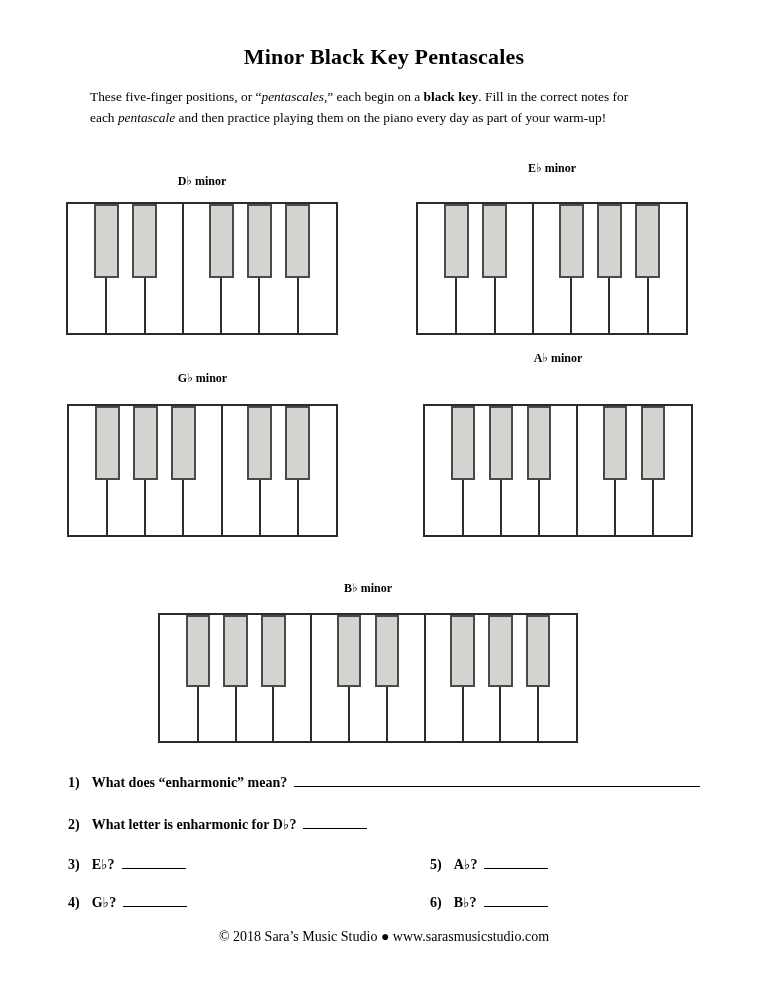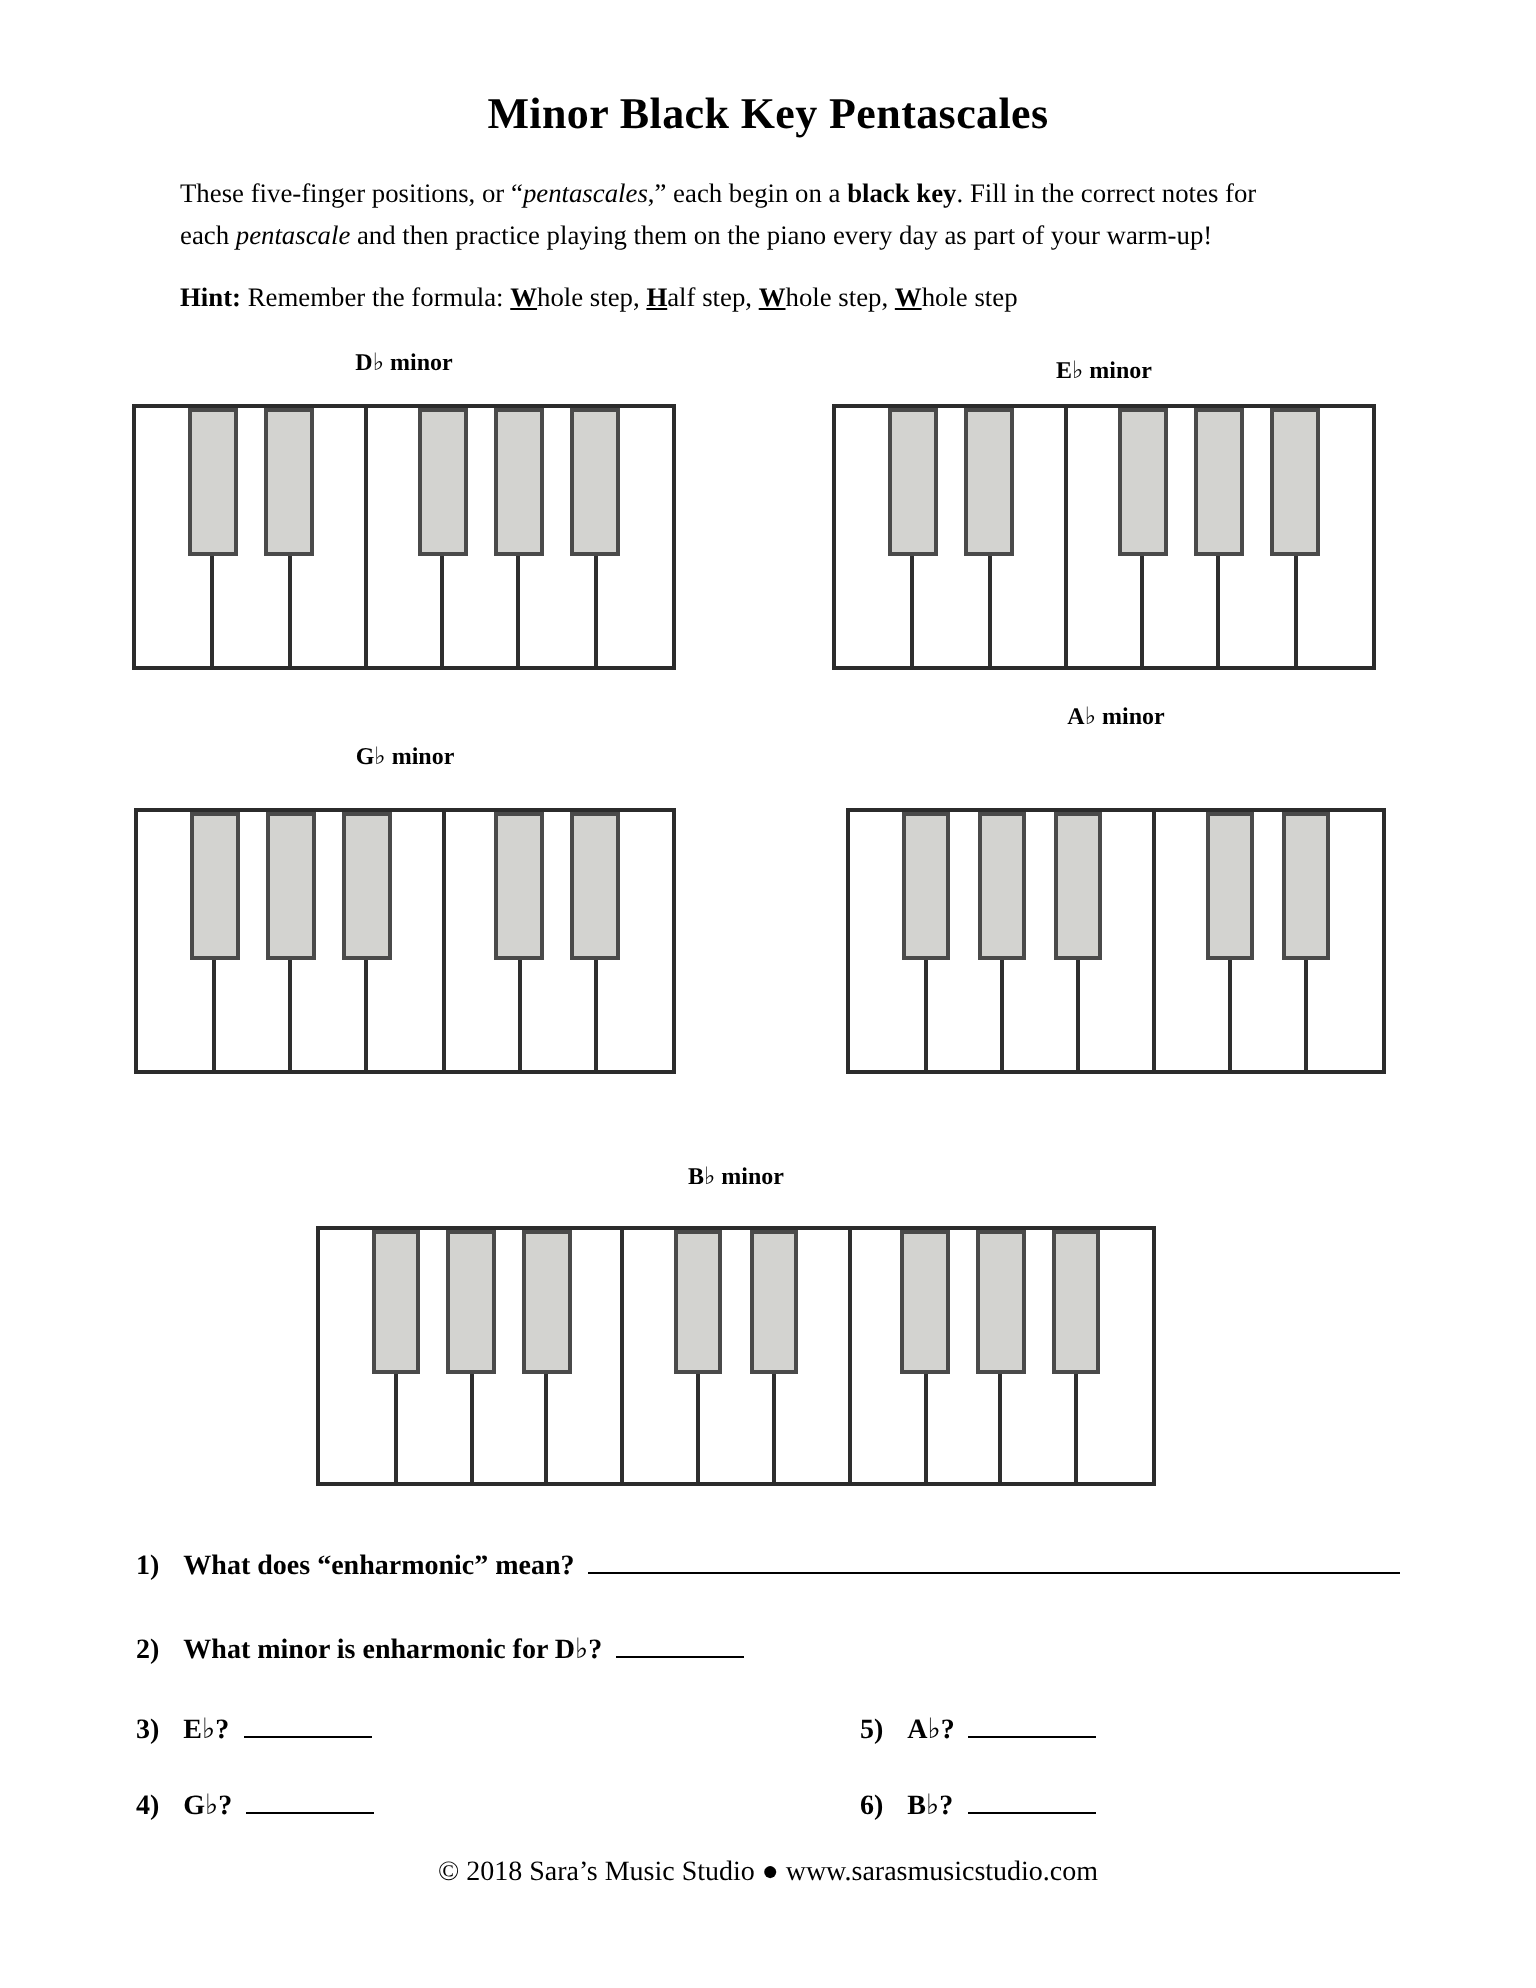--- a/index.html
+++ b/index.html
@@ -14,21 +14,21 @@
   }
   .intro { position:absolute; left:90px; top:86px; font-size:13.4px; line-height:21px; }
   .intro .line { white-space:nowrap; }
   .b  { font-weight:bold; }
   .bi { font-weight:normal; font-style:italic; }
   .hint { position:absolute; left:90px; top:141px; font-size:13.4px; white-space:nowrap; }
   .hint .initial { font-weight:bold; text-decoration:underline; }
 
   .kb-label { position:absolute; text-align:center; font-size:12px; font-weight:bold; }
   .lbl-db { left:66px;  top:174px; width:272px; }
-  .lbl-eb { left:416px; top:178px; width:272px; }
+  .lbl-eb { left:416px; top:161px; width:272px; }
   .lbl-gb { left:67px;  top:371px; width:271px; }
   .lbl-ab { left:423px; top:351px; width:270px; }
   .lbl-bb { left:158px; top:581px; width:420px; }
 
   .keyboard {
     position:absolute; box-sizing:border-box; background:#fff;
     border:2px solid var(--kb-border,#2b2b2b);
   }
   .kb-db { left:66px;  top:202px; width:272px; height:133px; }
   .kb-eb { left:416px; top:202px; width:272px; height:133px; }
@@ -76,21 +76,20 @@
 
 <div class="page">
 
   <div class="title">Minor Black Key Pentascales</div>
 
   <div class="intro">
     <div class="line"><span>These five-finger positions, or “</span><span class="bi">pentascales</span><span>,” each begin on a </span><span class="b">black key</span><span>. Fill in the correct notes for</span></div>
     <div class="line"><span>each </span><span class="bi">pentascale</span><span> and then practice playing them on the piano every day as part of your warm-up!</span></div>
   </div>
 
-  <div class="hint"><span class="b">Hint:</span><span> Remember the formula: </span><span class="initial">W</span><span>hole step, </span><span class="initial">H</span><span>alf step, </span><span class="initial">W</span><span>hole step, </span><span class="initial">W</span><span>hole step</span></div>
 
   <div class="kb-label lbl-db">D♭ minor</div>
   <div class="kb-label lbl-eb">E♭ minor</div>
   <div class="kb-label lbl-gb">G♭ minor</div>
   <div class="kb-label lbl-ab">A♭ minor</div>
   <div class="kb-label lbl-bb">B♭ minor</div>
 
   <div class="keyboard kb-db">
       <div class="wline half" style="left: 14.2857%;"></div>
       <div class="wline half" style="left: 28.5714%;"></div>
@@ -164,21 +163,21 @@
       <div class="bkey" style="left: 87.9545%; width: 5.90909%;"></div>
     </div>
 
   <div class="q-row q1">
     <span class="q-num">1)</span>
     <span class="q-text">What does “enharmonic” mean?</span>
     <span class="blank blank-grow"></span>
   </div>
   <div class="q-row q2">
     <span class="q-num">2)</span>
-    <span class="q-text">What minor is enharmonic for D♭?</span>
+    <span class="q-text">What letter is enharmonic for D♭?</span>
     <span class="blank blank-short"></span>
   </div>
   <div class="q-row q3">
     <span class="q-num">3)</span>
     <span class="q-text">E♭?</span>
     <span class="blank blank-short"></span>
   </div>
   <div class="q-row q4">
     <span class="q-num">4)</span>
     <span class="q-text">G♭?</span>

